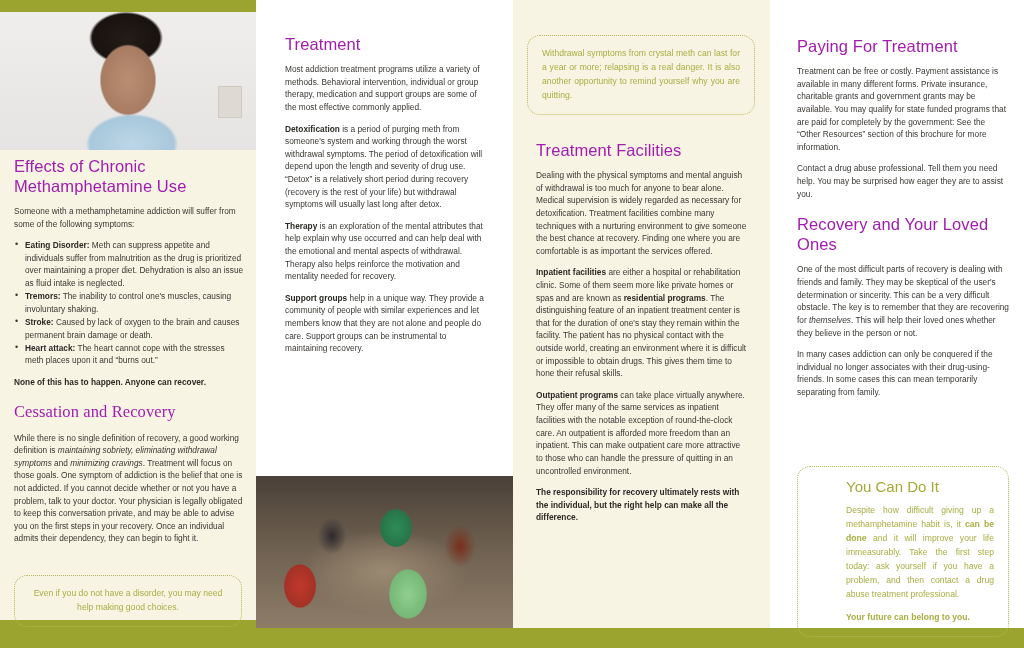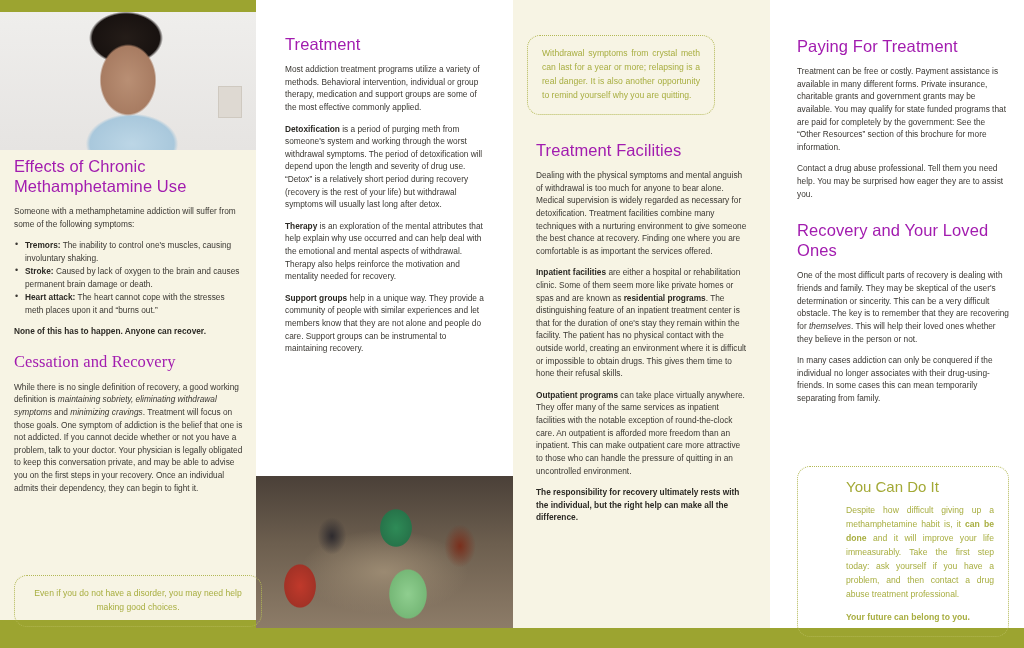--- a/index.html
+++ b/index.html
@@ -115,22 +115,22 @@
   }
   .callout p.center { text-align: center; }
   .callout p.just { text-align: justify; }
   .callout p + p { margin-top: 10px; }
   .callout b { color: #a8ae41; font-weight: bold; }
   .callout h2 {
     color: #a3a936; font-size: 15px; font-weight: normal;
     margin: 0 0 9px 0;
   }
 
-  .callout-1 { position: absolute; left: 14px; top: 575px; width: 248px; }
-  .callout-2 { position: absolute; left: 527px; top: 35px; width: 188px; }
+  .callout-1 { position: absolute; left: 14px; top: 575px; width: 228px; }
+  .callout-2 { position: absolute; left: 527px; top: 35px; width: 228px; }
   .callout-3 { position: absolute; left: 797px; top: 466px; width: 212px; padding-left: 48px; }
 </style>
 </head>
 <body>
 
 <div class="page">
 
   <div class="bar-top-left"></div>
   <div class="bar-bottom-left-tall"></div>
   <div class="bar-bottom"></div>
@@ -138,20 +138,21 @@
   <div class="panel-cream-1"></div>
   <div class="panel-cream-3"></div>
 
   <div class="photo-woman"></div>
   <div class="photo-group"></div>
 
   <div class="col col1">
     <h2 class="head">Effects of Chronic Methamphetamine Use</h2>
     <p class="body">Someone with a methamphetamine addiction will suffer from some of the following symptoms:</p>
     <ul class="symptoms">
+      <li><b>Eating Disorder:</b><span> Meth can suppress appetite and individuals suffer from malnutrition as the drug is prioritized over maintaining a proper diet. Dehydration is also an issue as fluid intake is neglected.</span></li>
       <li><b>Tremors:</b><span> The inability to control one's muscles, causing involuntary shaking.</span></li>
       <li><b>Stroke:</b><span> Caused by lack of oxygen to the brain and causes permanent brain damage or death.</span></li>
       <li><b>Heart attack:</b><span> The heart cannot cope with the stresses meth places upon it and “burns out.”</span></li>
     </ul>
     <p class="body"><b>None of this has to happen. Anyone can recover.</b></p>
     <h2 class="head" style="margin-top:14px;font-family:Liberation Serif, serif;">Cessation and Recovery</h2>
     <p class="body"><span>While there is no single definition of recovery, a good working definition is </span><i>maintaining sobriety, eliminating withdrawal symptoms</i><span> and </span><i>minimizing cravings</i><span>. Treatment will focus on those goals. One symptom of addiction is the belief that one is not addicted. If you cannot decide whether or not you have a problem, talk to your doctor. Your physician is legally obligated to keep this conversation private, and may be able to advise you on the first steps in your recovery. Once an individual admits their dependency, they can begin to fight it.</span></p>
   </div>
 
   <div class="callout callout-1">
@@ -175,21 +176,21 @@
     <p class="body">Dealing with the physical symptoms and mental anguish of withdrawal is too much for anyone to bear alone. Medical supervision is widely regarded as necessary for detoxification. Treatment facilities combine many techniques with a nurturing environment to give someone the best chance at recovery. Finding one where you are comfortable is as important the services offered.</p>
     <p class="body"><b>Inpatient facilities</b><span> are either a hospital or rehabilitation clinic. Some of them seem more like private homes or spas and are known as </span><b>residential programs</b><span>. The distinguishing feature of an inpatient treatment center is that for the duration of one's stay they remain within the facility. The patient has no physical contact with the outside world, creating an environment where it is difficult or impossible to obtain drugs. This gives them time to hone their refusal skills.</span></p>
     <p class="body"><b>Outpatient programs</b><span> can take place virtually anywhere. They offer many of the same services as inpatient facilities with the notable exception of round-the-clock care. An outpatient is afforded more freedom than an inpatient. This can make outpatient care more attractive to those who can handle the pressure of quitting in an uncontrolled environment.</span></p>
     <p class="body"><b>The responsibility for recovery ultimately rests with the individual, but the right help can make all the difference.</b></p>
   </div>
 
   <div class="col col4">
     <h2 class="head">Paying For Treatment</h2>
     <p class="body">Treatment can be free or costly. Payment assistance is available in many different forms. Private insurance, charitable grants and government grants may be available. You may qualify for state funded programs that are paid for completely by the government: See the “Other Resources” section of this brochure for more information.</p>
     <p class="body">Contact a drug abuse professional. Tell them you need help. You may be surprised how eager they are to assist you.</p>
-    <h2 class="head" style="margin-top:20px;">Recovery and Your Loved Ones</h2>
+    <h2 class="head" style="margin-top:14px;">Recovery and Your Loved Ones</h2>
     <p class="body"><span>One of the most difficult parts of recovery is dealing with friends and family. They may be skeptical of the user's determination or sincerity. This can be a very difficult obstacle. The key is to remember that they are recovering for </span><i>themselves</i><span>. This will help their loved ones whether they believe in the person or not.</span></p>
     <p class="body">In many cases addiction can only be conquered if the individual no longer associates with their drug-using-friends. In some cases this can mean temporarily separating from family.</p>
   </div>
 
   <div class="callout callout-3">
     <h2>You Can Do It</h2>
     <p class="just"><span>Despite how difficult giving up a methamphetamine habit is, it </span><b>can be done</b><span> and it will improve your life immeasurably. Take the first step today: ask yourself if you have a problem, and then contact a drug abuse treatment professional.</span></p>
     <p><b>Your future can belong to you.</b></p>
   </div>
 

